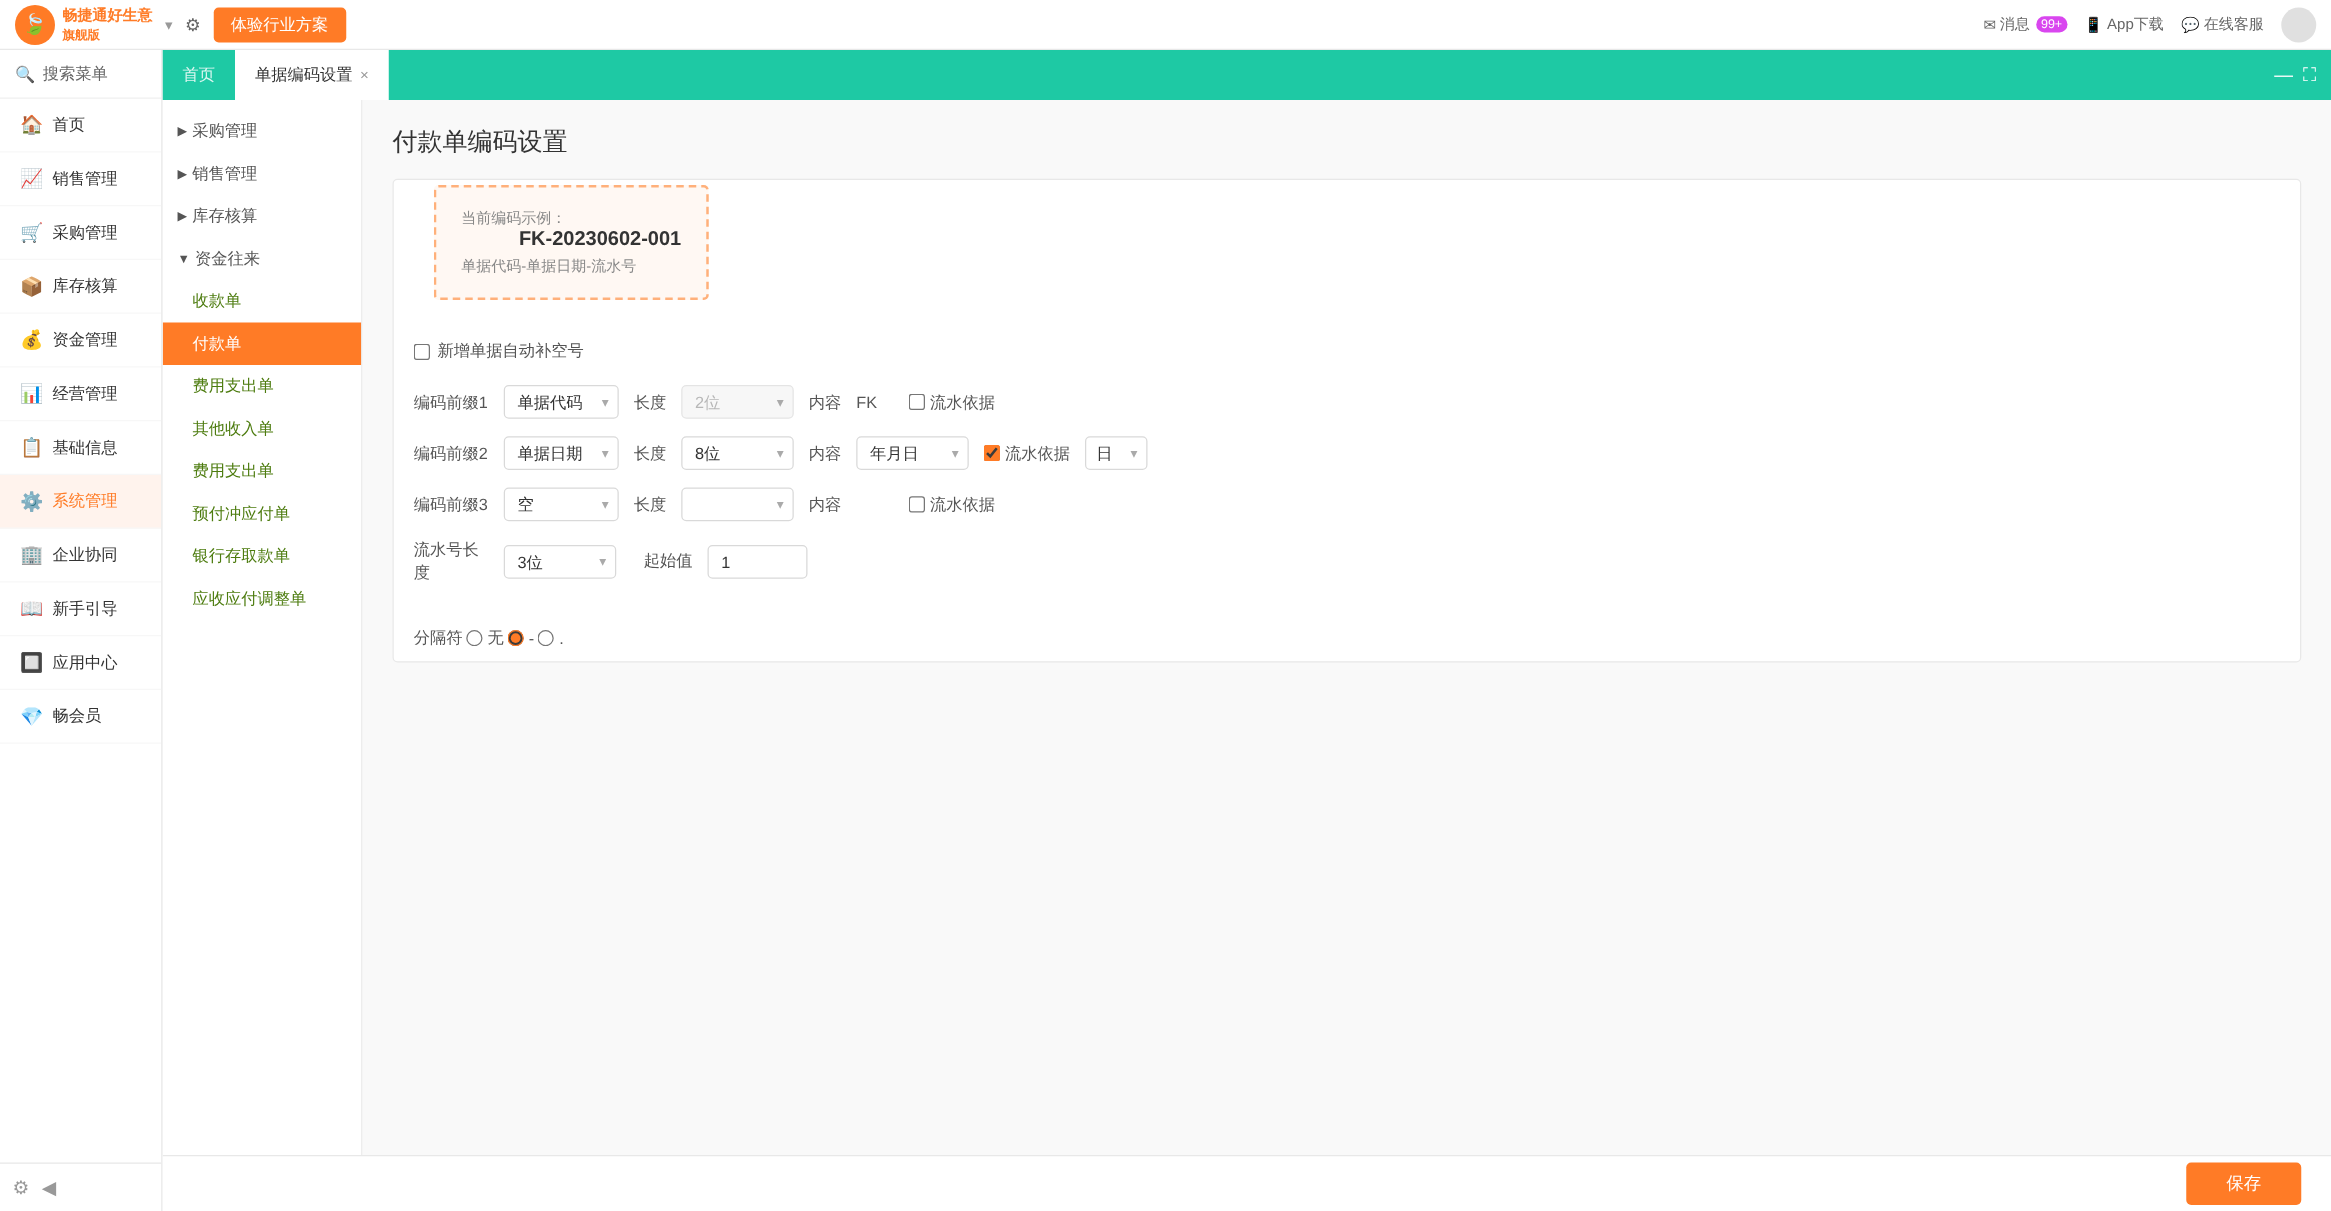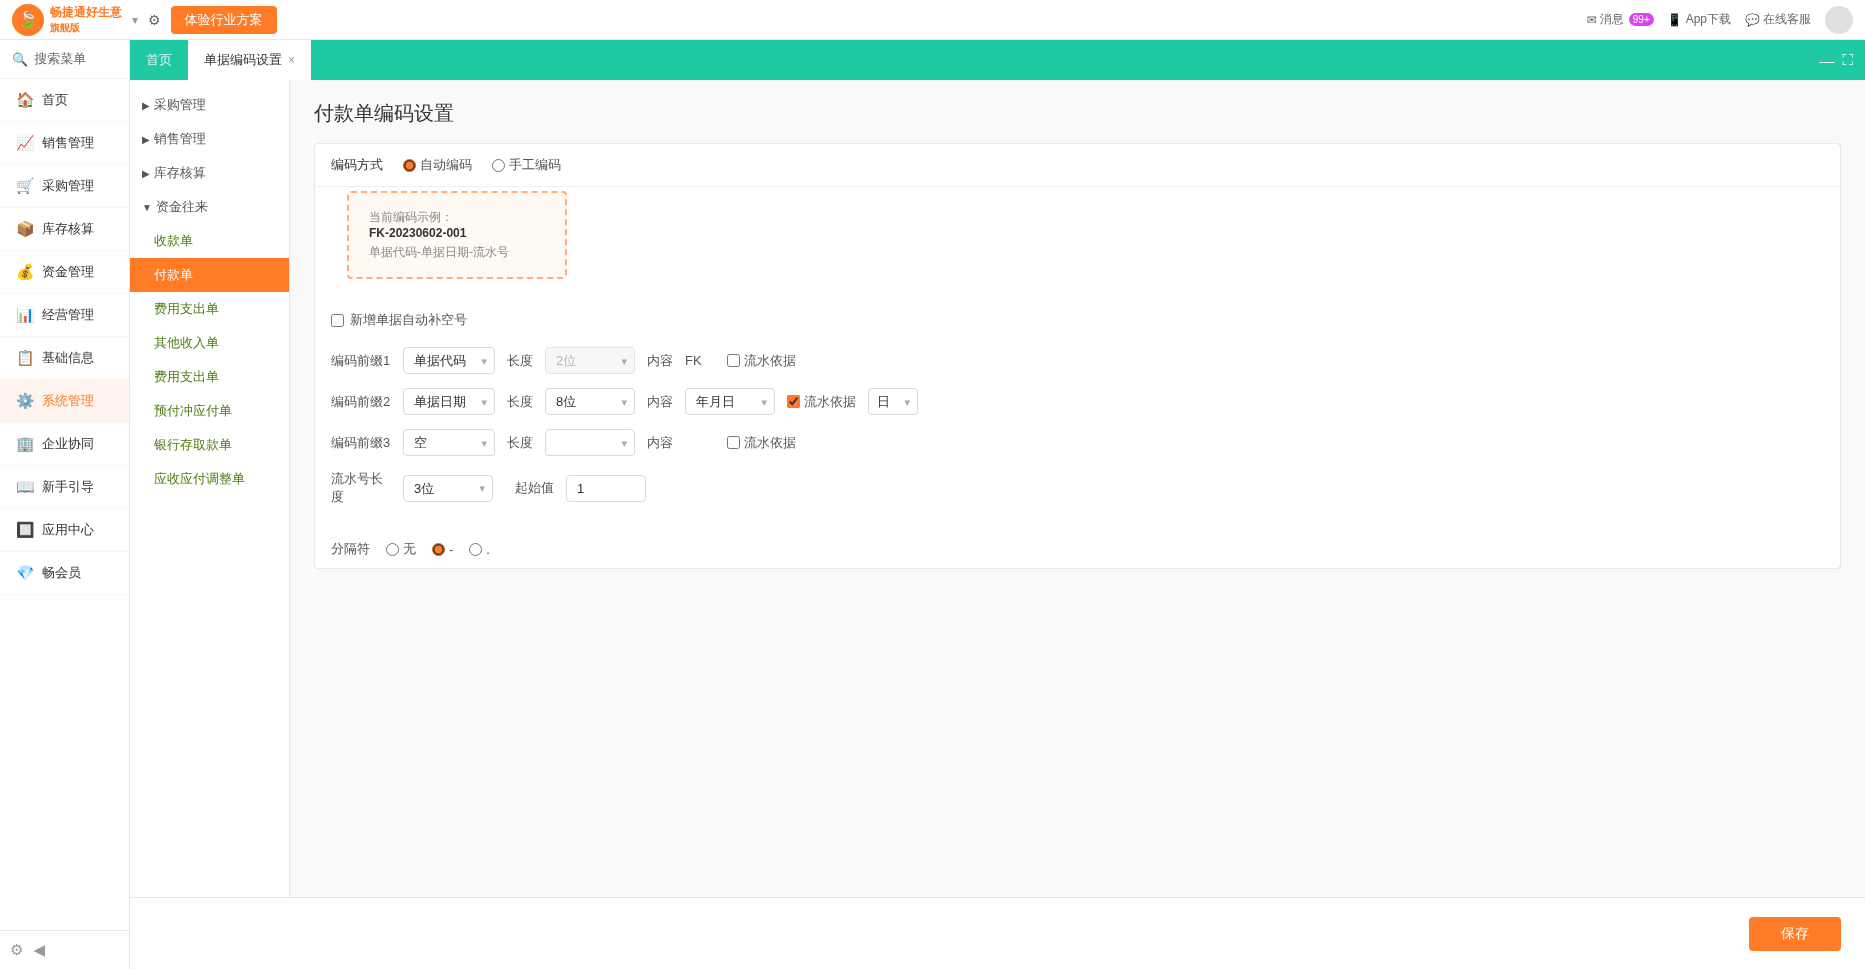--- a/index.html
+++ b/index.html
@@ -55,21 +55,21 @@
     .section-box { background: #fff; border: 1px solid #e8e8e8; border-radius: 4px; margin-bottom: 16px; }
     .encoding-method { display: flex; align-items: center; gap: 20px; padding: 12px 16px; border-bottom: 1px solid #f0f0f0; }
     .encoding-method label { display: flex; align-items: center; gap: 4px; cursor: pointer; color: #555; font-size: 13px; }
     .radio-orange { accent-color: #ff7b26; }
 
     
     .info-text { padding: 10px 16px; color: #666; font-size: 12px; }
 
     
     .preview-box { margin: 0 16px 16px 16px; border: 2px dashed #ffb07a; background: #fff8f3; border-radius: 4px; padding: 16px 20px; display: inline-block; min-width: 220px; }
-    .preview-code { font-size: 12px; font-weight: bold; color: #333; }
+    .preview-code { font-size: 16px; font-weight: bold; color: #333; text-align: right; }
     .preview-desc { font-size: 12px; color: #888; margin-top: 4px; }
 
     
     .checkbox-row { padding: 8px 16px; display: flex; align-items: center; gap: 6px; color: #555; font-size: 13px; }
     .checkbox-orange { accent-color: #ff7b26; }
 
     
     .form-rows { padding: 10px 16px; }
     .form-row { display: flex; align-items: center; gap: 12px; margin-bottom: 14px; flex-wrap: wrap; }
     .form-label { color: #555; font-size: 13px; width: 60px; flex-shrink: 0; }
@@ -77,26 +77,26 @@
     .select-wrap { position: relative; display: inline-block; }
     .select-wrap::after { content: '▾'; position: absolute; right: 8px; top: 50%; transform: translateY(-50%); color: #aaa; font-size: 11px; pointer-events: none; }
     .form-input-text { border: 1px solid #d9d9d9; border-radius: 4px; padding: 5px 10px; font-size: 13px; color: #333; background: #fff; min-width: 60px; }
     .length-label { color: #555; font-size: 13px; }
     .content-label { color: #555; font-size: 13px; }
     .content-value { color: #555; font-size: 13px; min-width: 30px; }
     .stream-check { display: flex; align-items: center; gap: 4px; color: #555; font-size: 13px; }
     .stream-select { border: 1px solid #d9d9d9; border-radius: 4px; padding: 5px 24px 5px 8px; font-size: 13px; background: #fff; cursor: pointer; min-width: 50px; }
 
     
-    .sep-row { padding: 10px 16px; display: flex; gap: 16px; }
+    .sep-row { padding: 10px 16px; display: flex; gap: 3px; }
     .sep-label { color: #555; font-size: 13px; }
     .sep-radio { display: flex; align-items: center; gap: 4px; font-size: 13px; color: #555; cursor: pointer; }
 
     
-    .bottom-bar { height: 72px; background: #fff; border-top: 1px solid #e8e8e8; display: flex; align-items: center; justify-content: flex-end; padding: 0 24px; flex-shrink: 0; }
+    .bottom-bar { height: 45px; background: #fff; border-top: 1px solid #e8e8e8; display: flex; align-items: center; justify-content: flex-end; padding: 0 24px; flex-shrink: 0; }
     .save-btn { background: #ff7b26; color: #fff; border: none; border-radius: 4px; padding: 8px 32px; font-size: 14px; cursor: pointer; }
   </style>
 </head>
 <body>
 
 <div class="top-bar">
   <div class="top-bar-brand">
     <div class="brand-icon">🍃</div>
     <div>
       <div style="font-size:12px;font-weight:bold;color:#ff7b26;">畅捷通好生意</div>
@@ -237,31 +237,20 @@
           <div class="sub-sidebar-leaf">银行存取款单</div>
           <div class="sub-sidebar-leaf">应收应付调整单</div>
         </div>
       </div>
 
       <div class="main-panel">
         <div class="page-title">付款单编码设置</div>
 
         <div class="section-box">
 
-          <div class="encoding-method">
-            <span>编码方式</span>
-            <label>
-              <input type="radio" name="encoding" checked="" class="radio-orange" style="">
-              <span>自动编码</span>
-            </label>
-            <label>
-              <input type="radio" name="encoding" class="radio-orange" style="">
-              <span>手工编码</span>
-            </label>
-          </div>
 
 
           <div style="padding: 4px 16px 8px 16px;">
             <div class="preview-box">
               <div style="font-size:12px;color:#888;">当前编码示例：</div>
               <div class="preview-code">FK-20230602-001</div>
               <div class="preview-desc">单据代码-单据日期-流水号</div>
             </div>
           </div>
 

